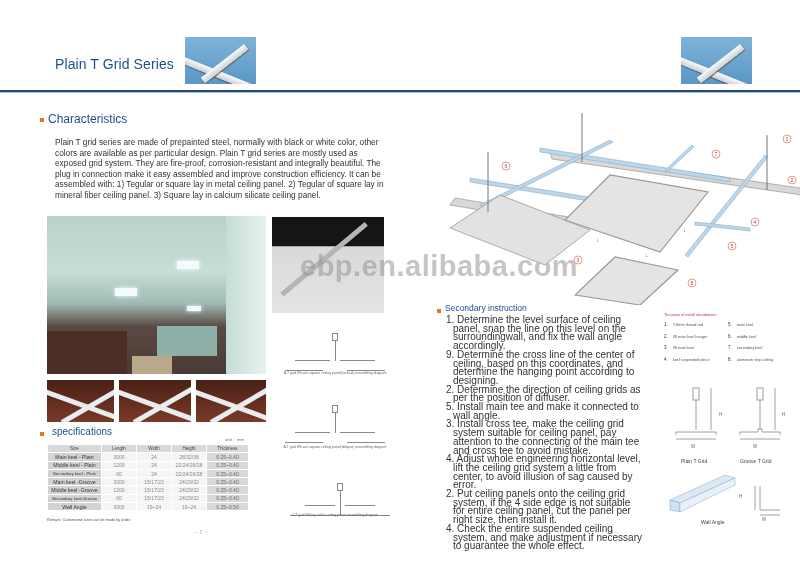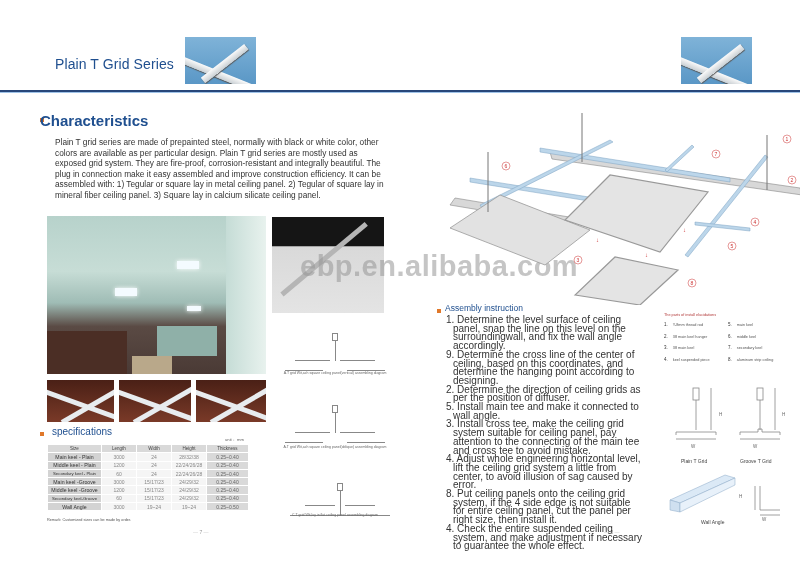--- a/index.html
+++ b/index.html
@@ -10,21 +10,21 @@
 
   
   .title { left: 55px; top: 56px; font-size: 14px; color: #1f4f8f; letter-spacing: 0.1px; }
   .thumb { width: 71px; height: 47px; background: linear-gradient(180deg,#7fb3d8 0%,#5a97c6 100%); overflow: hidden; }
   .thumb .bar1 { position:absolute; left:-6px; top:18px; width:90px; height:7px; background:linear-gradient(#fbfbfb,#c9cfd3); transform: rotate(22deg); transform-origin: left center; box-shadow: 0 1px 1px #555; }
   .thumb .bar2 { position:absolute; left:18px; top:40px; width:55px; height:7px; background:linear-gradient(#fbfbfb,#c9cfd3); transform: rotate(-38deg); transform-origin: left center; box-shadow: 0 1px 1px #555; }
   .rule { left: 0; top: 90px; width: 800px; height: 3px; background: #27477a; border-bottom: 1px solid #9fc3e8; }
 
   
   .bullet { width: 4px; height: 4px; background: #e0782a; }
-  .h-char { left: 40px; top: 112px; font-size: 15px; color: #1f4f8f; font-weight: bold; }
+  .h-char { left: 48px; top: 112px; font-size: 12px; color: #1f4f8f; }
   .para { left: 55px; top: 137px; width: 330px; font-size: 8.3px; line-height: 10.6px; color: #333; }
 
   
   .photo-main { left: 47px; top: 216px; width: 219px; height: 158px; overflow:hidden;
     background: linear-gradient(180deg,#b7d2cb 0%,#c7ddd6 35%,#9fbcb5 55%,#5a4a44 70%,#4a3a35 100%); }
   .photo-main .wall { position:absolute; right:0; top:0; width:40px; height:158px; background:linear-gradient(90deg,#c5dcd6,#e8f2ee); }
   .photo-main .light { position:absolute; width:22px; height:8px; background:#f4fbff; box-shadow:0 0 4px #fff; }
   .photo-main .window { position:absolute; left:110px; top:110px; width:60px; height:30px; background:#8fb0a8; }
   .photo-main .desk { position:absolute; left:85px; top:140px; width:40px; height:18px; background:#b9a88a; }
   .photo-main .cab { position:absolute; left:0; top:115px; width:80px; height:43px; background:#4b2e25; }
@@ -258,29 +258,29 @@
     <circle cx="76" cy="66" r="4" fill="#fff" stroke="#c33" stroke-width="0.5"></circle>
       <text x="74.5" y="68">6</text>
     <circle cx="286" cy="54" r="4" fill="#fff" stroke="#c33" stroke-width="0.5"></circle>
       <text x="284.5" y="56">7</text>
     <circle cx="262" cy="183" r="4" fill="#fff" stroke="#c33" stroke-width="0.5"></circle>
       <text x="260.5" y="185">8</text>
   </g>
 </svg>
 
 <div class="abs bullet" style="left:437px;top:309px;"></div>
-<div class="abs h-asm" style="left:445px;">Assembly instruction</div>
+<div class="abs h-asm" style="left:445px;">Secondary instruction</div>
 <ol class="steps">
   <li>1. Determine the level surface of ceiling panel, snap the line on this level on the surroundingwall, and fix the wall angle accordingly.</li>
   <li>9. Determine the cross line of the center of ceiling, based on this coordinates, and determine the hanging point according to designing.</li>
   <li>2. Determine the direction of ceiling grids as per the position of diffuser.</li>
   <li>5. Install main tee and make it connected to wall angle.</li>
   <li>3. Install cross tee, make the ceiling grid system suitable for ceiling panel, pay attention to the connecting of the main tee and cross tee to avoid mistake.</li>
   <li>4. Adjust whole engineering horizontal level, lift the ceiling grid system a little from center, to avoid illusion of sag caused by error.</li>
-  <li>8. Put ceiling panels onto the ceiling grid system, if the 4 side edge is not suitable for entire ceiling panel, cut the panel per right size, then install it.</li>
+  <li>2. Put ceiling panels onto the ceiling grid system, if the 4 side edge is not suitable for entire ceiling panel, cut the panel per right size, then install it.</li>
   <li>4. Check the entire suspended ceiling system, and make adjustment if necessary to guarantee the whole effect.</li>
 </ol>
 
 <div class="abs parts-title">The parts of install elucidations</div>
 <div class="abs parts">
   <div class="row">
     <div class="cell"><span class="n">1.</span><span>Y-8mm thread rod</span></div>
     <div class="cell"><span class="n">5.</span><span>main keel</span></div>
   </div>
   <div class="row">

